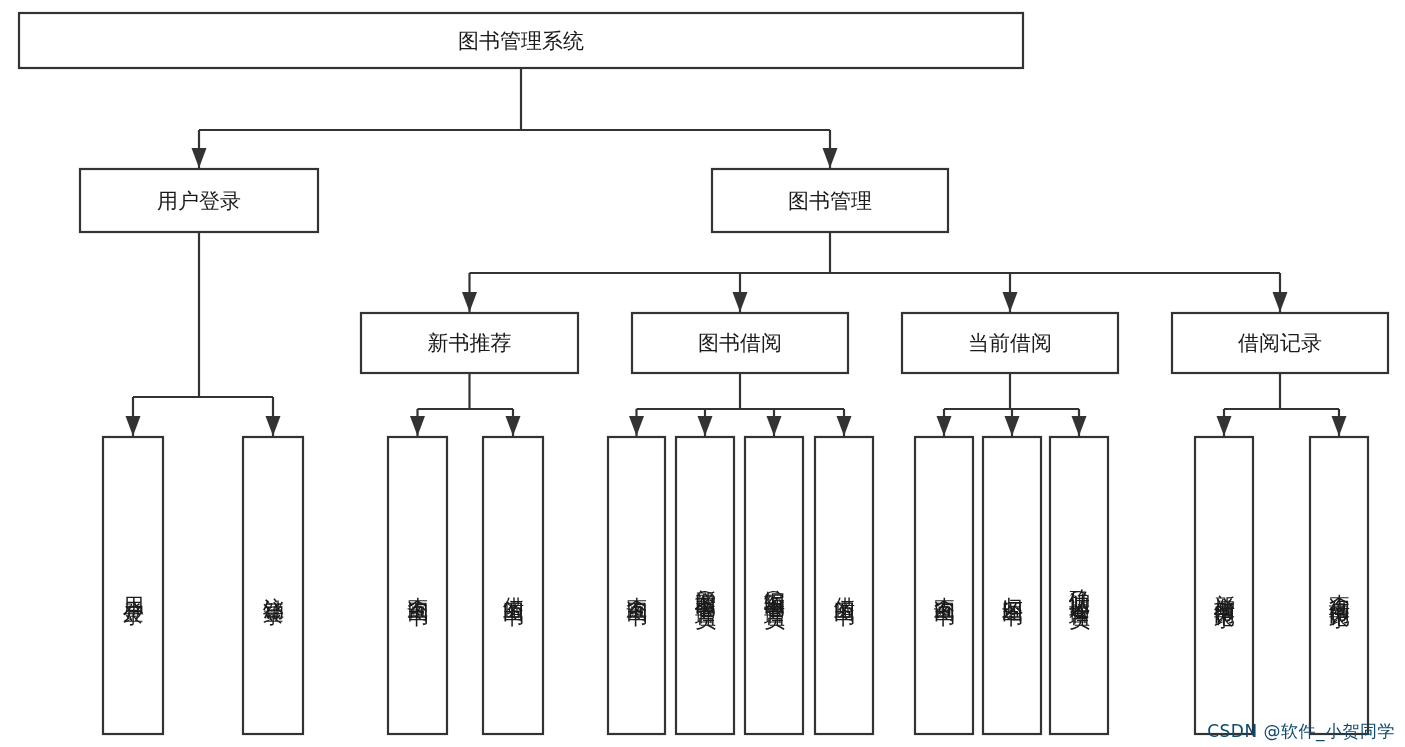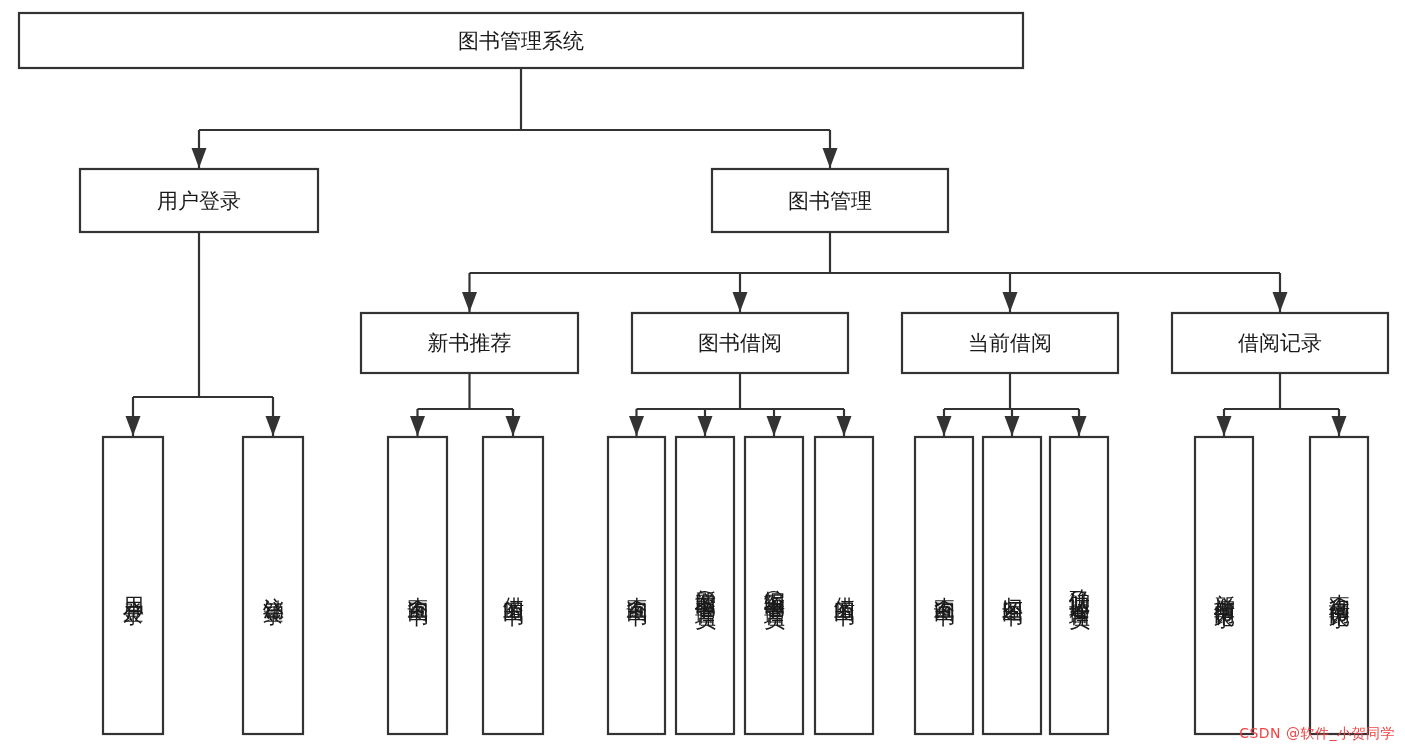--- a/index.html
+++ b/index.html
@@ -63,22 +63,22 @@
     letter-spacing: 3px;
     color: #1a1a1a;
     white-space: nowrap;
     pointer-events: none;
   }
   #watermark {
     position: absolute;
     right: 10px;
     bottom: 4px;
     font-family: "DejaVu Sans", "Liberation Sans", sans-serif;
-    font-size: 14px;
-    color: #ef4444;
+    font-size: 17px;
+    color: #0c4a6e;
     letter-spacing: 0.5px;
     white-space: nowrap;
   }
 </style>
 </head>
 <body>
 
 <div id="diagram-root">
 
   <svg id="flow" viewBox="0 0 1405 747">

